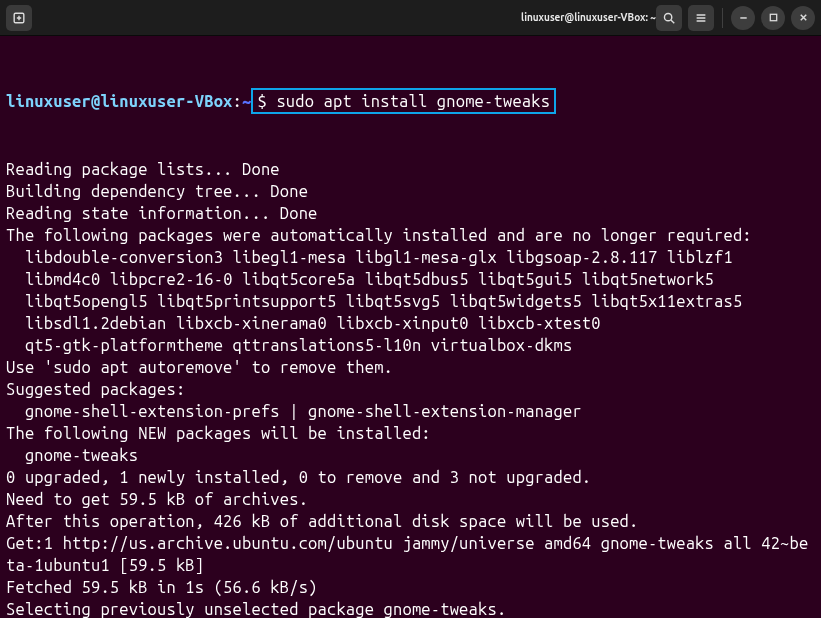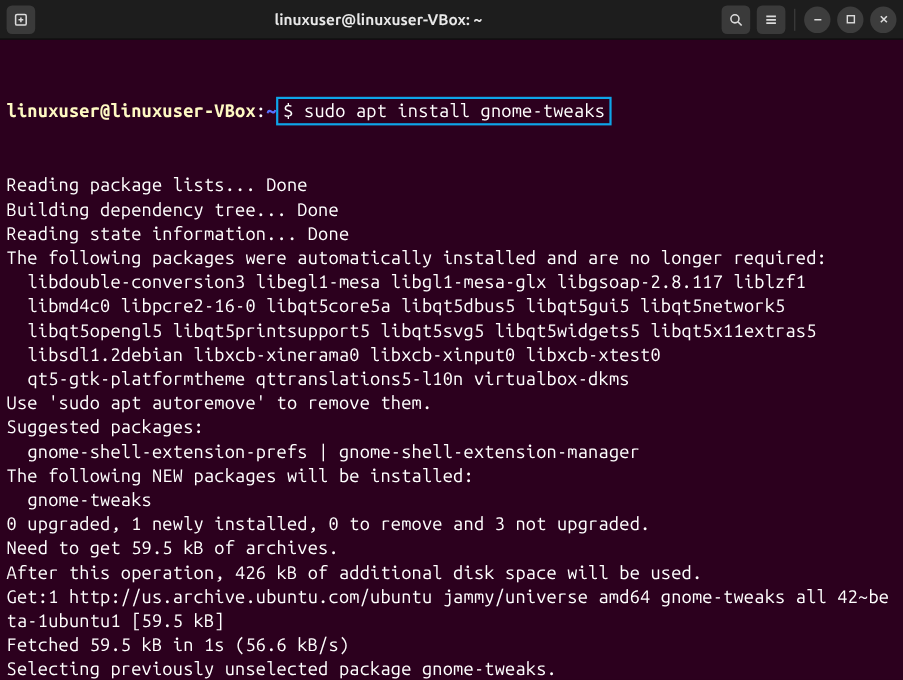--- a/index.html
+++ b/index.html
@@ -19,23 +19,23 @@
       color: #d6d6d6;
       border-bottom: 1px solid #0a0a0a;
     }
     .titlebar-left {
       display: flex;
       align-items: center;
       gap: 4px;
     }
     .titlebar-center {
       flex: 1;
-      text-align: center;
+      text-align: right;
       font-family: 'Ubuntu', sans-serif;
-      font-size: 14px;
+      font-size: 10px;
       font-weight: 600;
       color: #e8e8e8;
     }
     .titlebar-right {
       display: flex;
       align-items: center;
       gap: 6px;
     }
     .tb-btn {
       width: 26px;
@@ -63,21 +63,21 @@
       margin: 0 2px;
     }
     .terminal {
       padding: 8px 6px;
       font-size: 16.5px;
       line-height: 22px;
       color: #ffffff;
       letter-spacing: 0.2px;
       white-space: pre;
     }
-    .prompt-user { color: #fef9c3; font-weight: 600; }
+    .prompt-user { color: #7dd3fc; font-weight: 600; }
     .prompt-colon { color: #ffffff; }
     .prompt-tilde { color: #5871ff; font-weight: 600; }
     .cmd-box {
       border: 2px solid #0ea5e9;
       padding: 0 4px;
       display: inline-block;
       color: #ffffff;
     }
     .line { white-space: pre-wrap; word-break: break-all; }
   </style>

